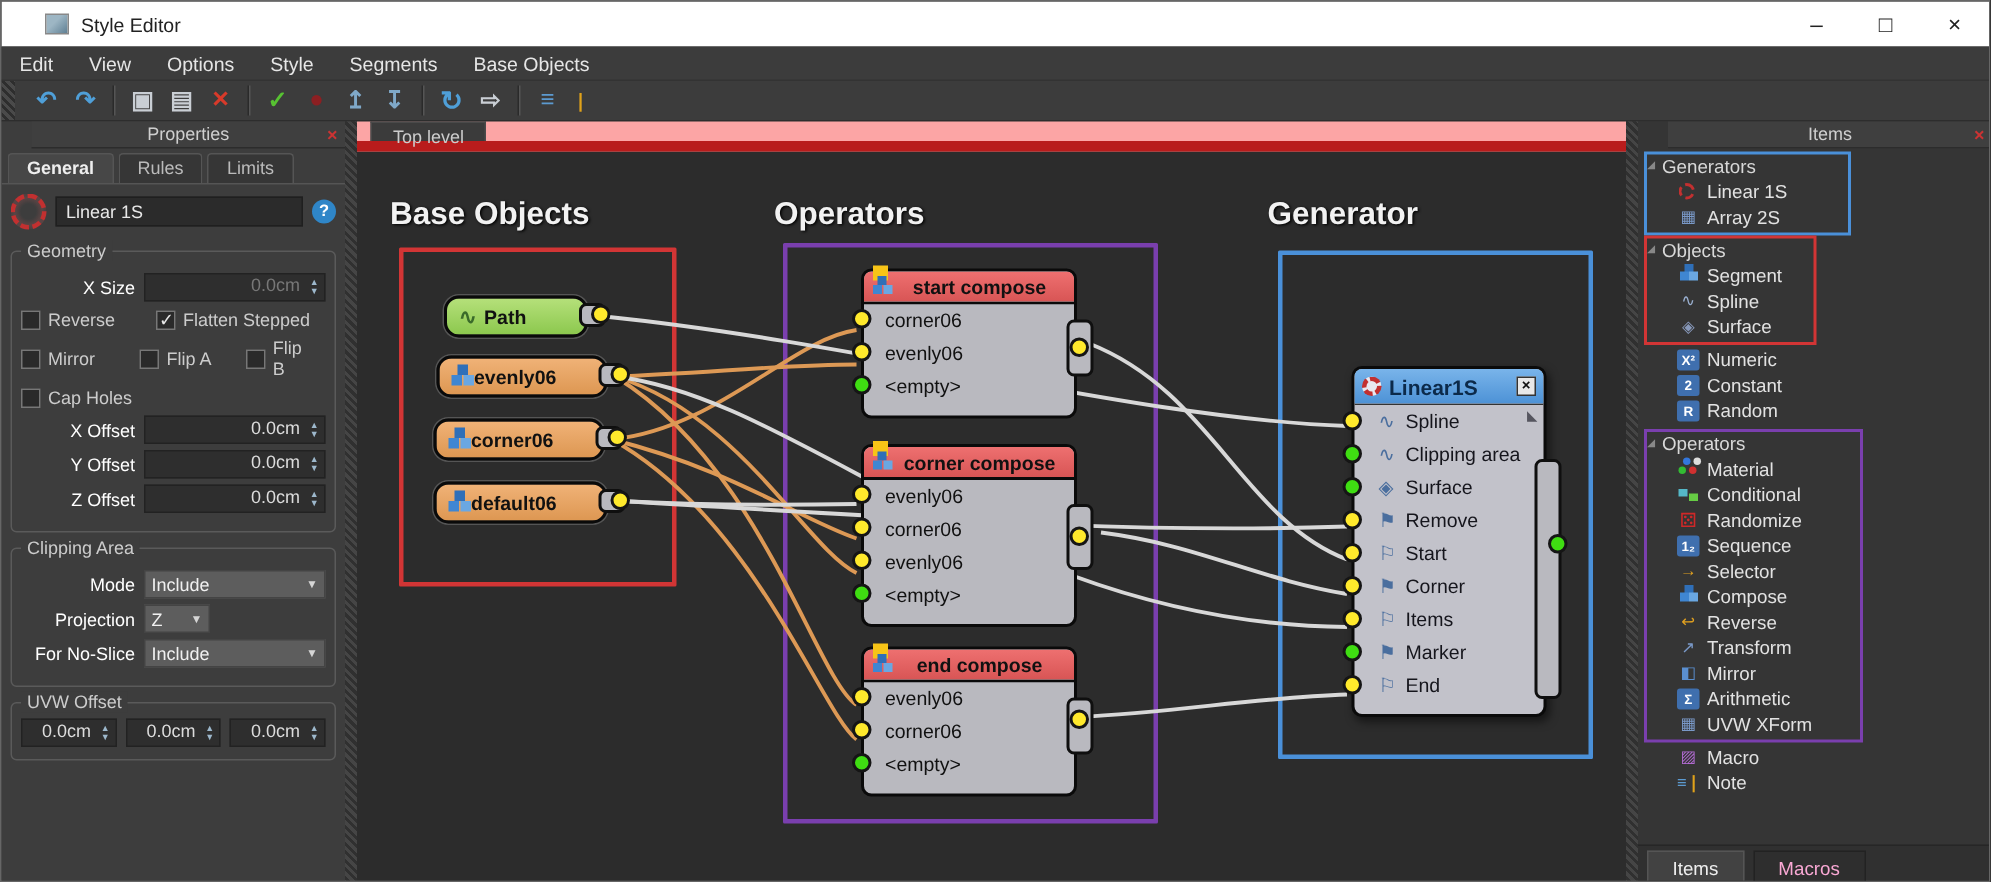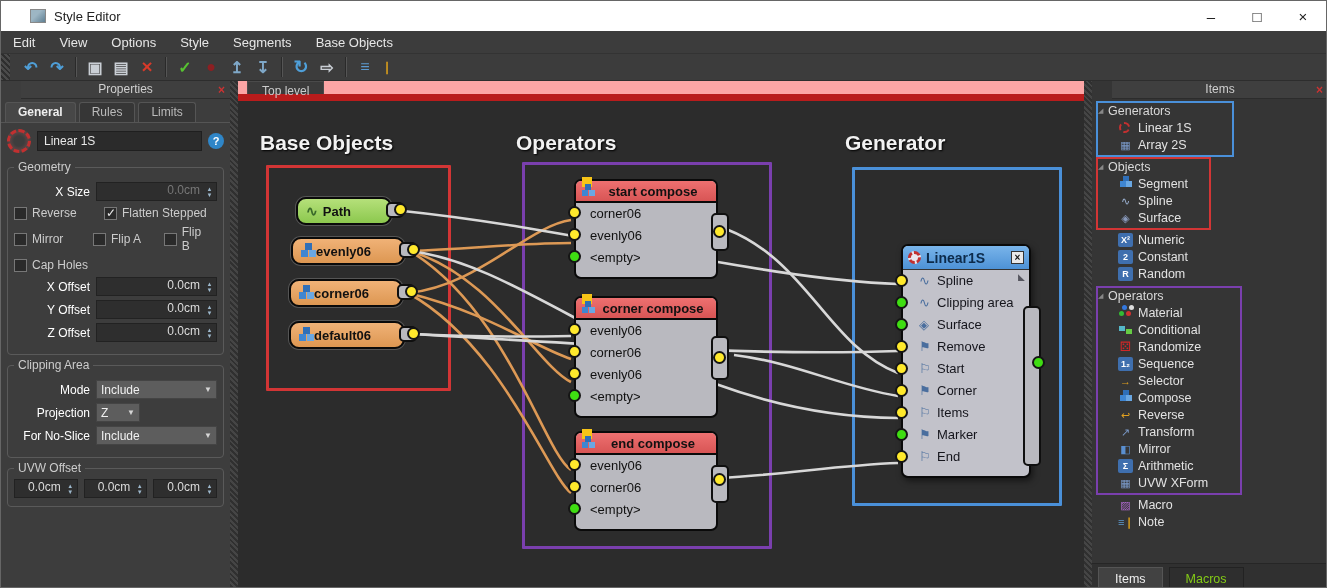--- a/index.html
+++ b/index.html
@@ -125,21 +125,21 @@
   .titem { height:17px; line-height:16px; color:#e2e2e2; font-size:12.5px; padding-left:40px; position:relative; }
   .ti { position:absolute; left:20px; top:1px; width:15px; height:14px; font-size:11px; line-height:14px; text-align:center; }
   .ti.box { background:#3f6fae; color:#fff; font-weight:bold; border-radius:2px; font-size:9px; }
   .ti.ring { width:11px; height:11px; border:2.5px dashed #c23030; border-radius:50%; top:2px; left:21px; }
   .ti.cu { top:5px; left:22px; width:6px; height:6px; background:#3f86d2; box-shadow:6px 0 0 #6aa7e2, 3px -5px 0 #2f6fb8; }
   .ti.dots { top:6px; left:21px; width:5px; height:5px; border-radius:50%; background:#33bb33;
     box-shadow:7px 0 0 #d03030, 3px -6px 0 #3377dd, 10px -6px 0 #dddddd; }
   .ti.cond { top:4px; left:21px; width:6px; height:5px; background:#55b8c8; box-shadow:7px 3px 0 #66cc44; }
   .itabs { position:absolute; left:0; bottom:0; width:100%; height:26px; background:#303030; display:flex;
     border-top:1px solid #262626; padding-top:3px; }
-  .itab { margin-left:6px; padding:0 16px; font-size:12.5px; color:#84cc16; line-height:22px; background:#2e2e2e;
+  .itab { margin-left:6px; padding:0 16px; font-size:12.5px; color:#f9a8d4; line-height:22px; background:#2e2e2e;
     border:1px solid #222; }
   .itab.active { background:#424242; color:#eee; border-color:#555; }
 </style>
 </head>
 <body>
 
 <div id="app">
 
   <div class="titlebar">
     <div class="app-icon"></div>

